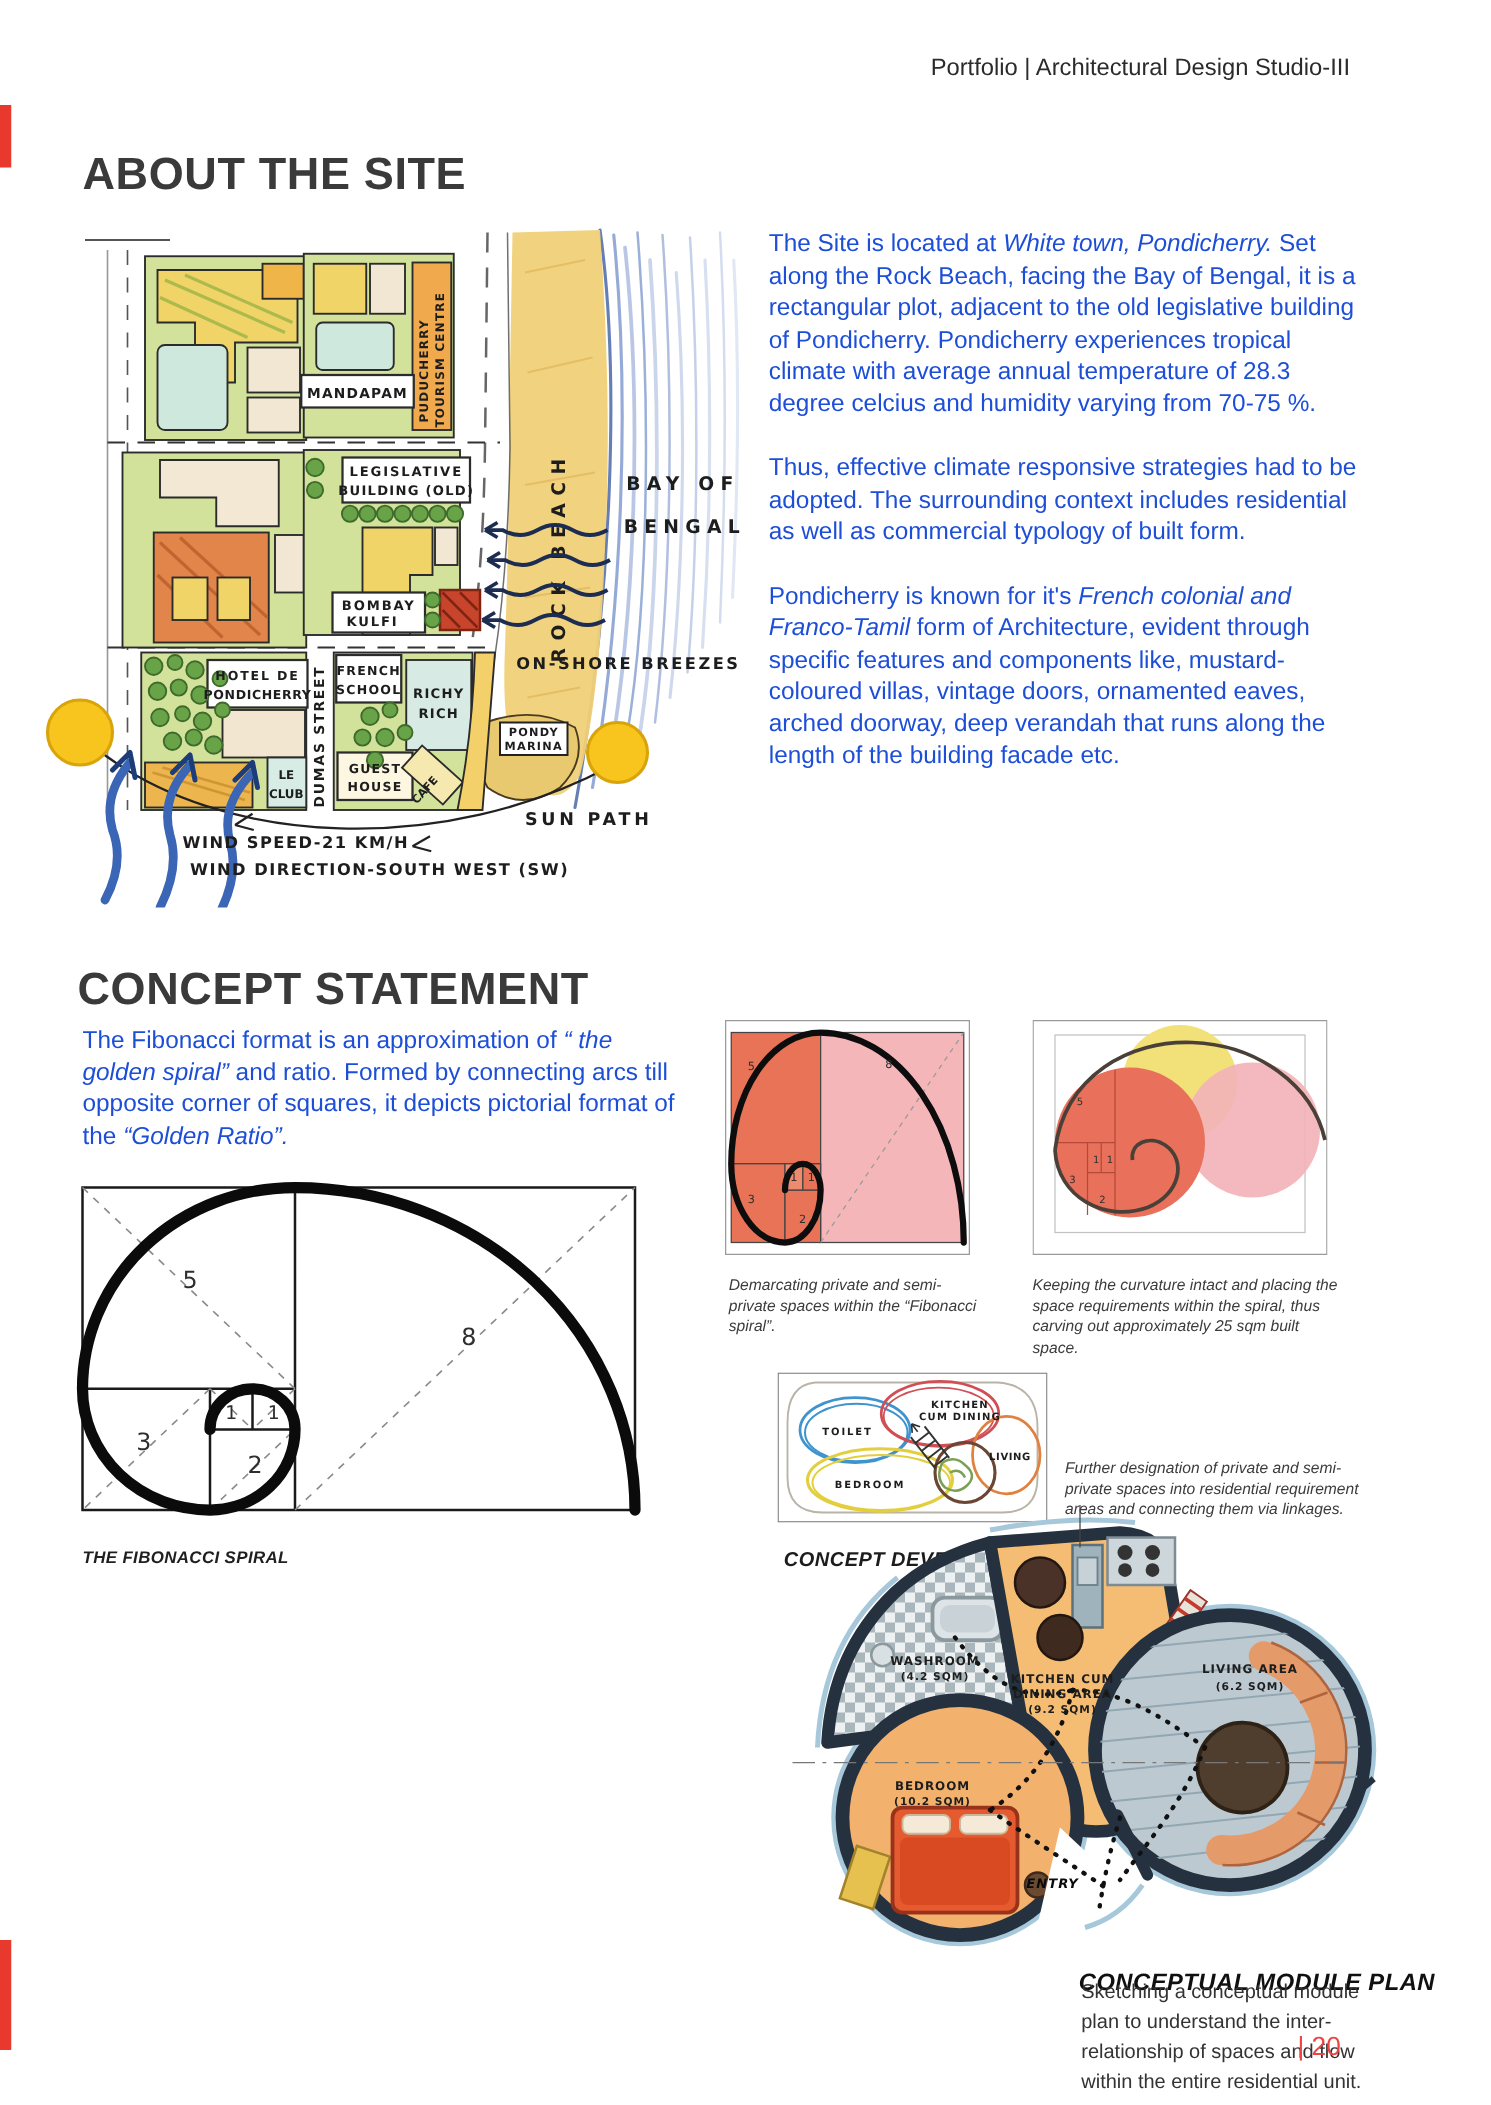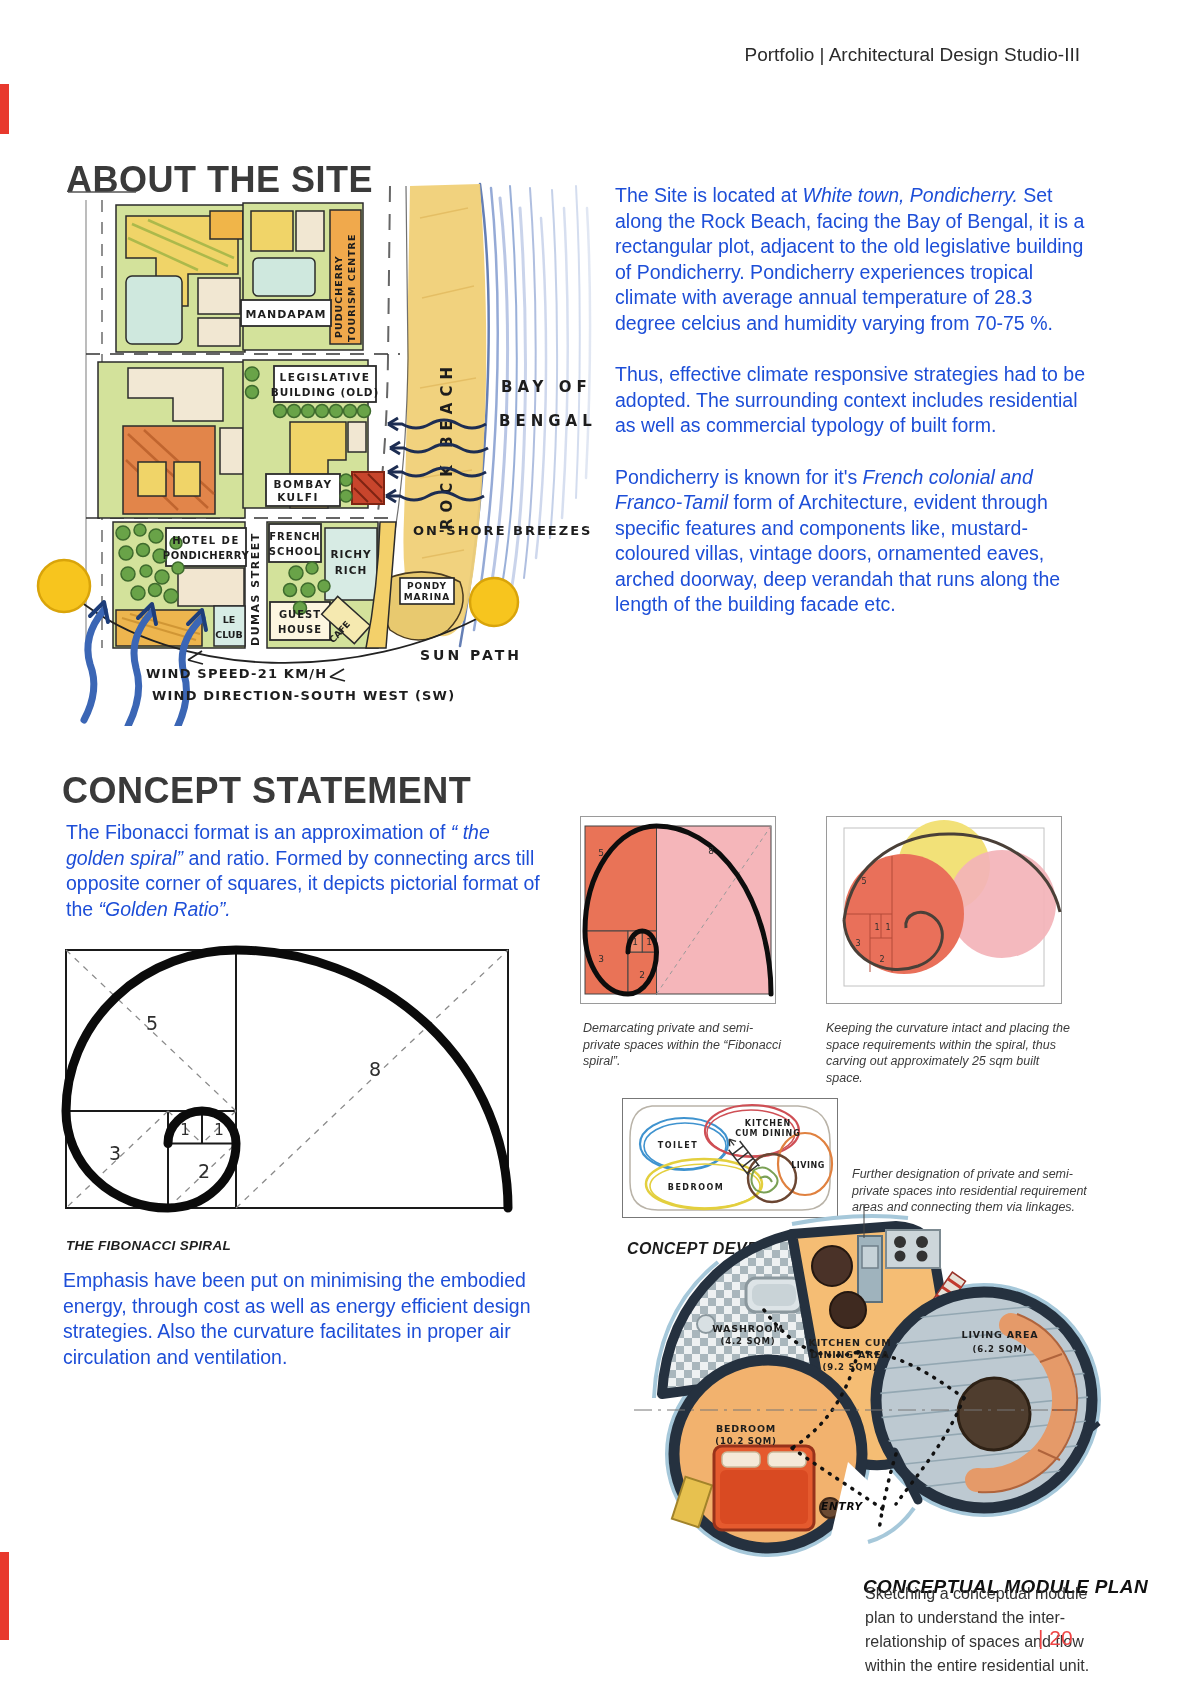--- a/index.html
+++ b/index.html
@@ -25,21 +25,21 @@
 </head>
 <body>
 
 <div id="page">
 
   <div class="abs hdr" style="left:600px;top:44px;width:480px;">Portfolio | Architectural Design Studio-III</div>
 
   <div class="abs bleed" style="left:0;top:84px;width:9px;height:50px;"></div>
   <div class="abs bleed" style="left:0;top:1552px;width:9px;height:88px;"></div>
 
-  <h1 class="sec abs" style="left:66px;top:118px;margin-top:41px;">ABOUT THE SITE</h1>
+  <h1 class="sec abs" style="left:66px;top:118px;">ABOUT THE SITE</h1>
 
   <svg class="abs" style="left:28px;top:178px;" width="572" height="548" viewBox="0 0 572 548">
 
     <g stroke-linecap="round" fill="none">
       <path d="M452,6 C468,120 462,300 432,468" stroke="#4a69a8" stroke-width="2.5" opacity=".85"></path>
       <path d="M463,10 C476,140 470,310 446,452" stroke="#7b95cc" stroke-width="2.5" opacity=".8"></path>
       <path d="M472,20 C486,150 480,320 458,440" stroke="#a7b8de" stroke-width="3" opacity=".8"></path>
       <path d="M482,8 C494,160 490,330 470,430" stroke="#6f8fc9" stroke-width="2" opacity=".7"></path>
       <path d="M492,30 C502,170 498,330 482,420" stroke="#a7b8de" stroke-width="3" opacity=".6"></path>
       <path d="M502,10 C512,150 508,300 496,400" stroke="#7b95cc" stroke-width="2" opacity=".6"></path>
@@ -324,21 +324,20 @@
       <text x="146" y="28" letter-spacing="1">KITCHEN</text>
       <text x="146" y="38" letter-spacing="1">CUM DINING</text>
       <text x="186" y="70" letter-spacing=".5">LIVING</text>
       <text x="74" y="92" letter-spacing="1.5">BEDROOM</text>
     </g>
   </svg>
   <div class="abs cap" style="left:852px;top:1166px;width:240px;">Further designation of private and semi-private spaces into residential requirement areas and connecting them via linkages.</div>
   <div class="abs diag-label" style="left:627px;top:1240px;">CONCEPT DEVELOPMENT</div>
 
   <div class="abs body-text" style="left:63px;top:1268px;width:508px;">
-    <p>Emphasis have been put on minimising the embodied energy, through cost as well as energy efficient design strategies. Also the curvature facilitates in proper air circulation and ventilation.</p>
   </div>
 
   <svg class="abs" style="left:596px;top:1202px;" width="514" height="358" viewBox="0 0 514 358">
     <defs>
       <pattern id="checker" width="16" height="16" patternUnits="userSpaceOnUse">
         <rect width="16" height="16" fill="#eef1f2"></rect>
         <rect width="8" height="8" fill="#a9b6bc"></rect>
         <rect x="8" y="8" width="8" height="8" fill="#a9b6bc"></rect>
       </pattern>
       <clipPath id="livingClip">

